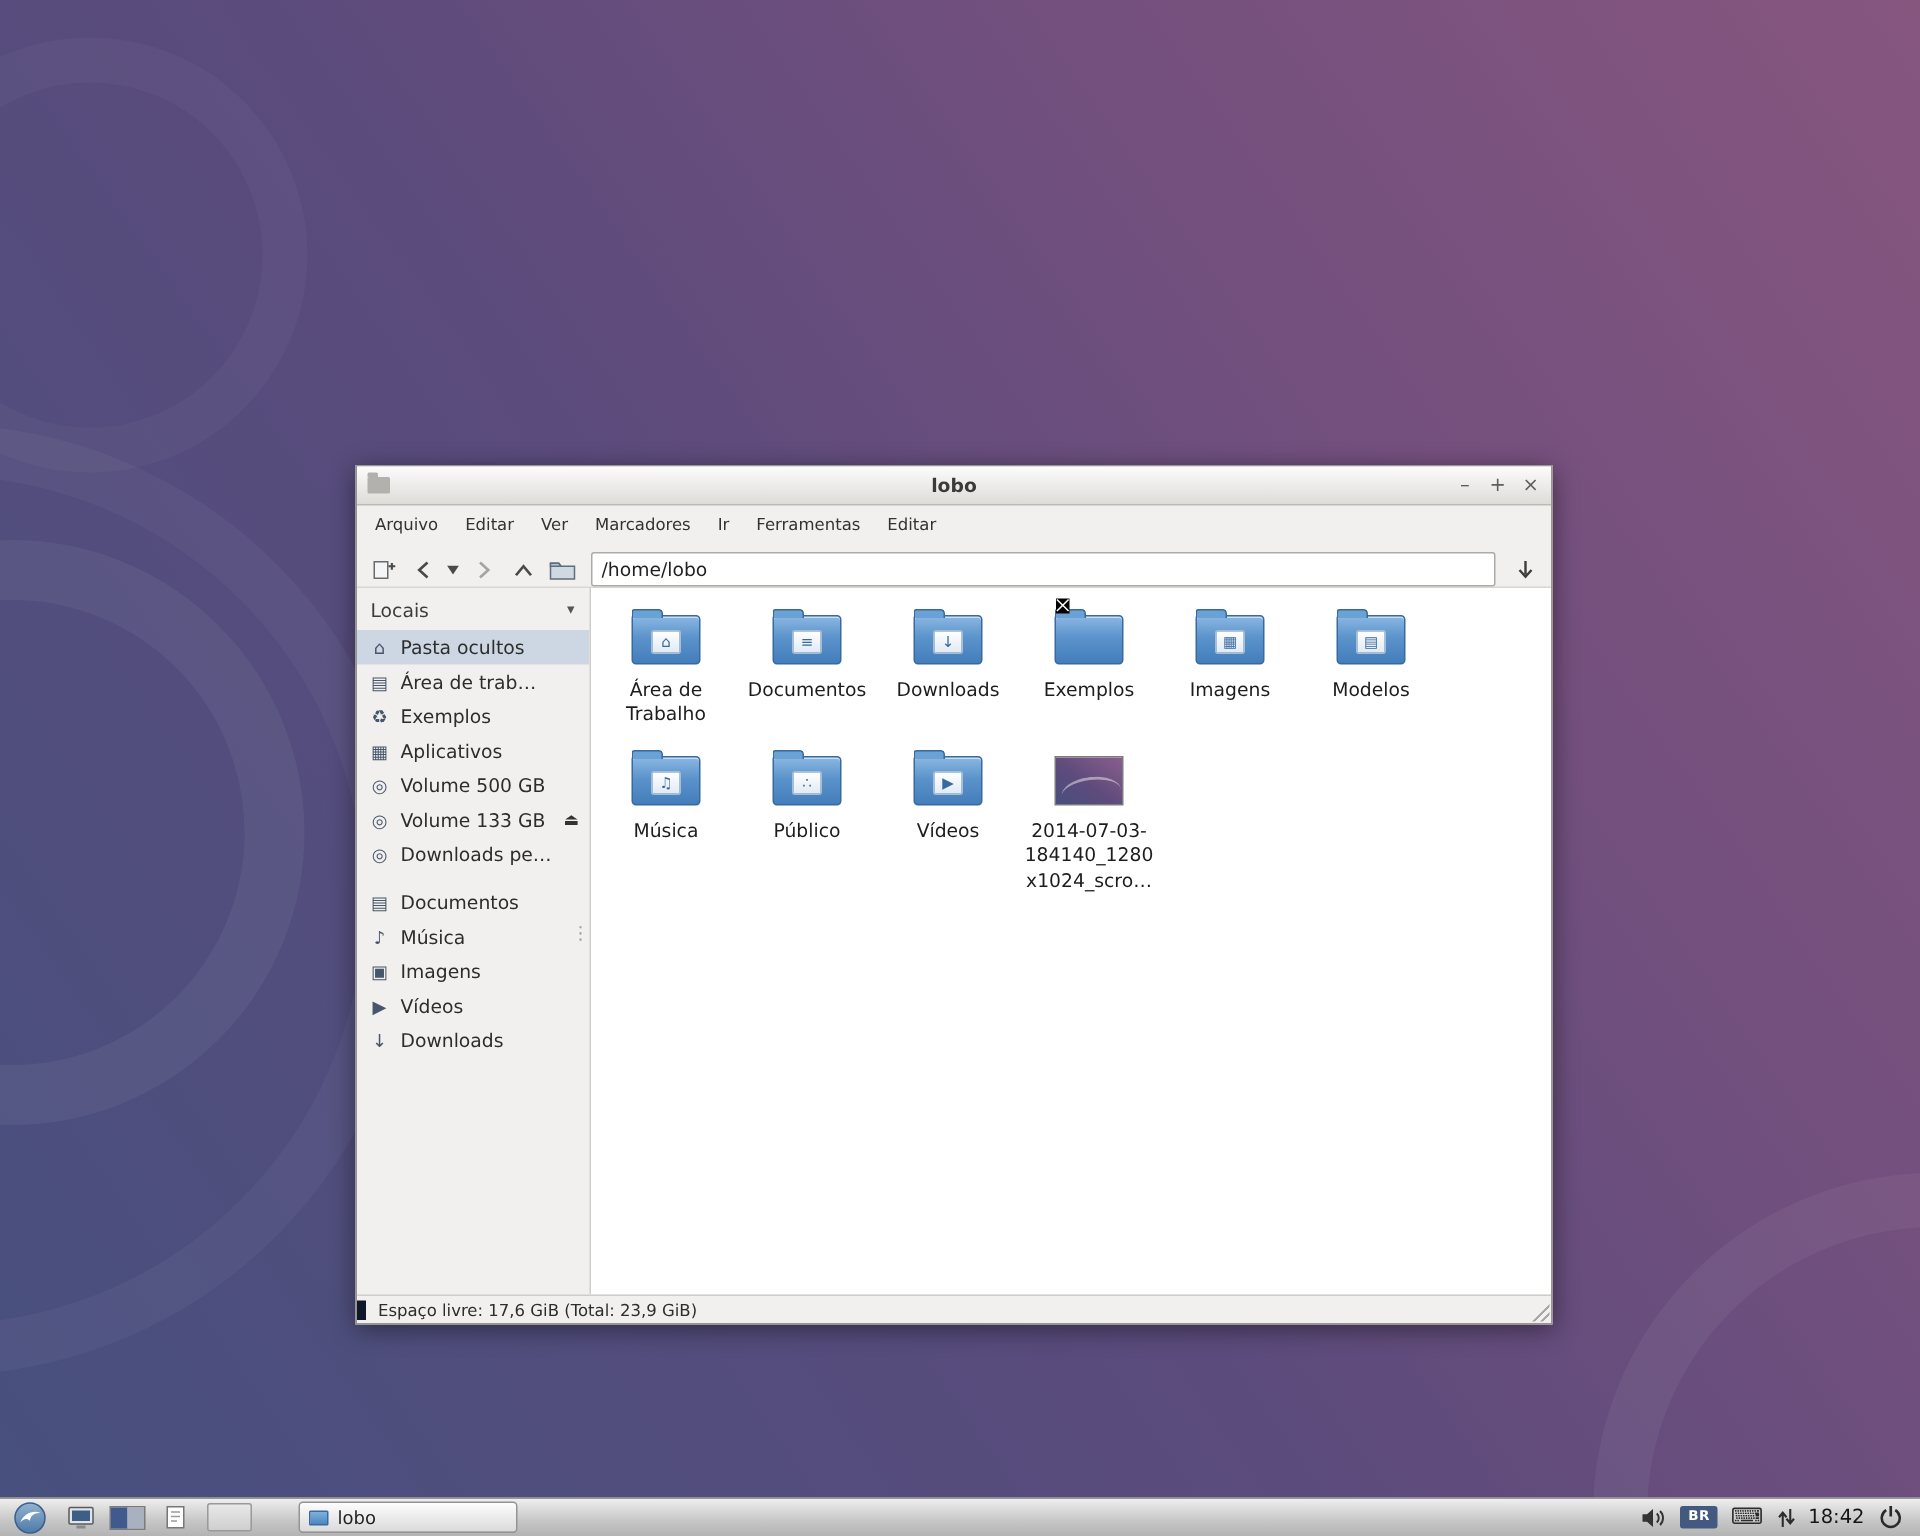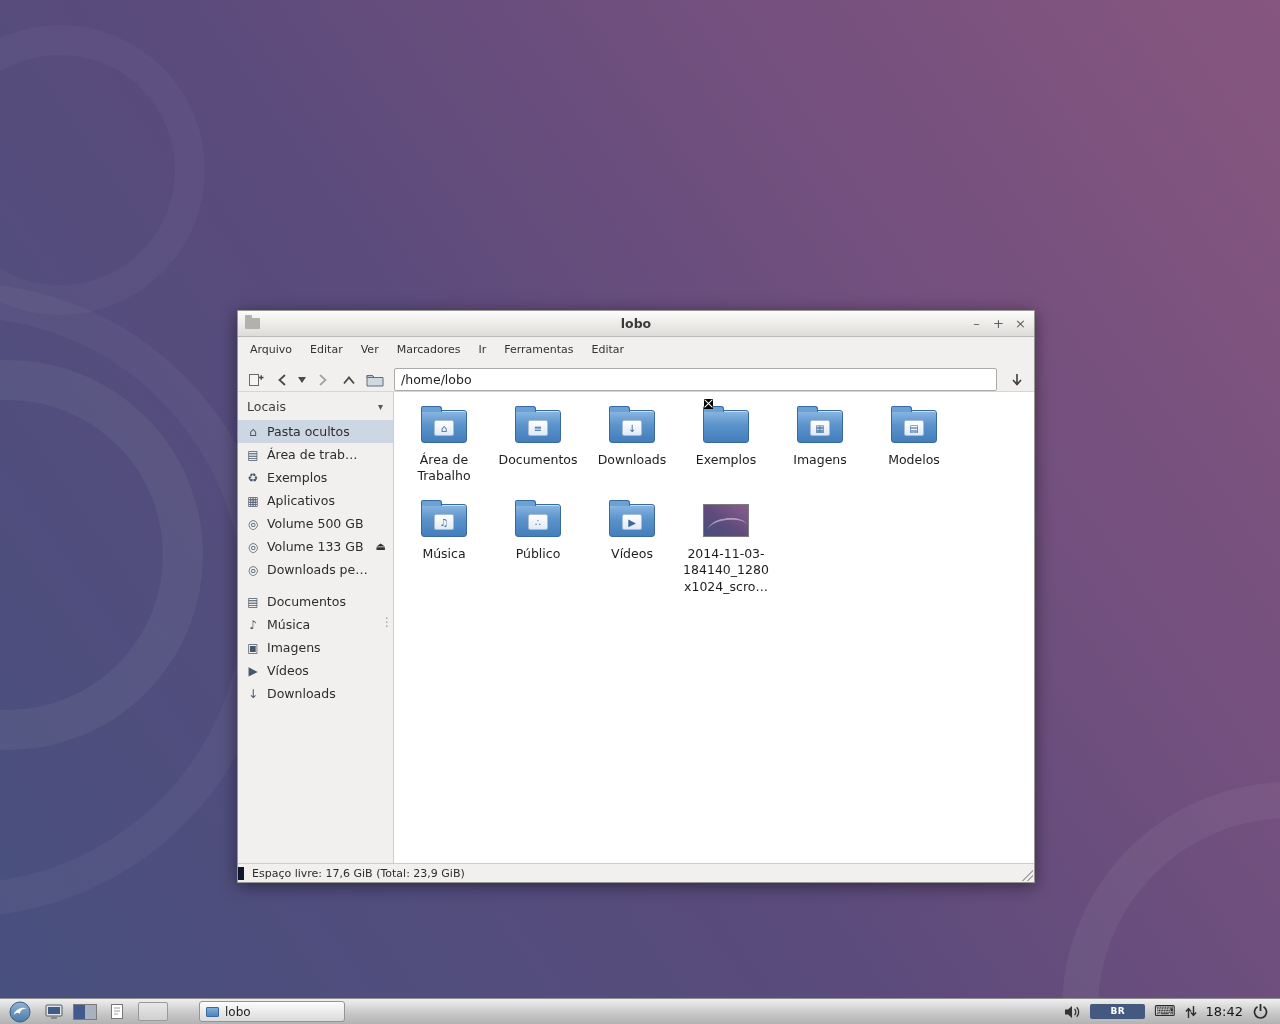--- a/index.html
+++ b/index.html
@@ -94,21 +94,21 @@
   .show-desktop { width:30px; height:19px; background:linear-gradient(#e8e8e8,#cfcfcf);
     border:1px solid #9a9a9a; border-radius:2px; margin-left:4px; }
   .task-button { margin-left:26px; width:146px; height:21px; background:linear-gradient(#fdfdfd,#dadada);
     border:1px solid #949494; border-radius:3px; display:flex; align-items:center; gap:6px; padding:0 6px;
     font-size:12px; color:#1f1f1f; }
   .task-mini-icon { width:13px; height:10px; background:linear-gradient(#7fb0dd,#4c86c0); border:1px solid #38699f;
     border-radius:1px; flex:0 0 13px; }
   .task-label { white-space:nowrap; overflow:hidden; }
   .tray { margin-left:auto; display:flex; align-items:center; gap:9px; padding-right:7px; }
   .kbd-badge { background:#44597f; color:#fff; font-size:9px; font-weight:bold; line-height:1;
-    padding:3px 20px; border-radius:2px; letter-spacing:.3px; }
+    padding:3px 5px; border-radius:2px; letter-spacing:.3px; }
   .kbd-glyph { font-size:15px; color:#2c2c2c; line-height:1; }
   .clock { font-size:13px; color:#151515; }
 </style>
 </head>
 <body>
 
 <div class="desktop">
 
   <svg class="swirls" width="1280" height="1024" viewBox="0 0 1280 1024">
     <g fill="none" stroke="#ffffff">
@@ -313,21 +313,21 @@
                 <div class="folder">
                   <span class="emblem">▶</span>
                 </div>
               </div>
               <div class="file-label">Vídeos</div>
             </div>
             <div class="file-item">
               <div class="file-icon">
                 <div class="thumb"></div>
               </div>
-              <div class="file-label">2014-11-03-184140_1280x1024_scro…</div>
+              <div class="file-label">2014-07-03-184140_1280x1024_scro…</div>
             </div>
           </div>
         <div class="cursor"></div>
       </div>
 
     </div>
 
     <div class="statusbar">
       <span class="status-right">Espaço livre: 17,6 GiB (Total: 23,9 GiB)</span>
       <span class="resize-grip"></span>

